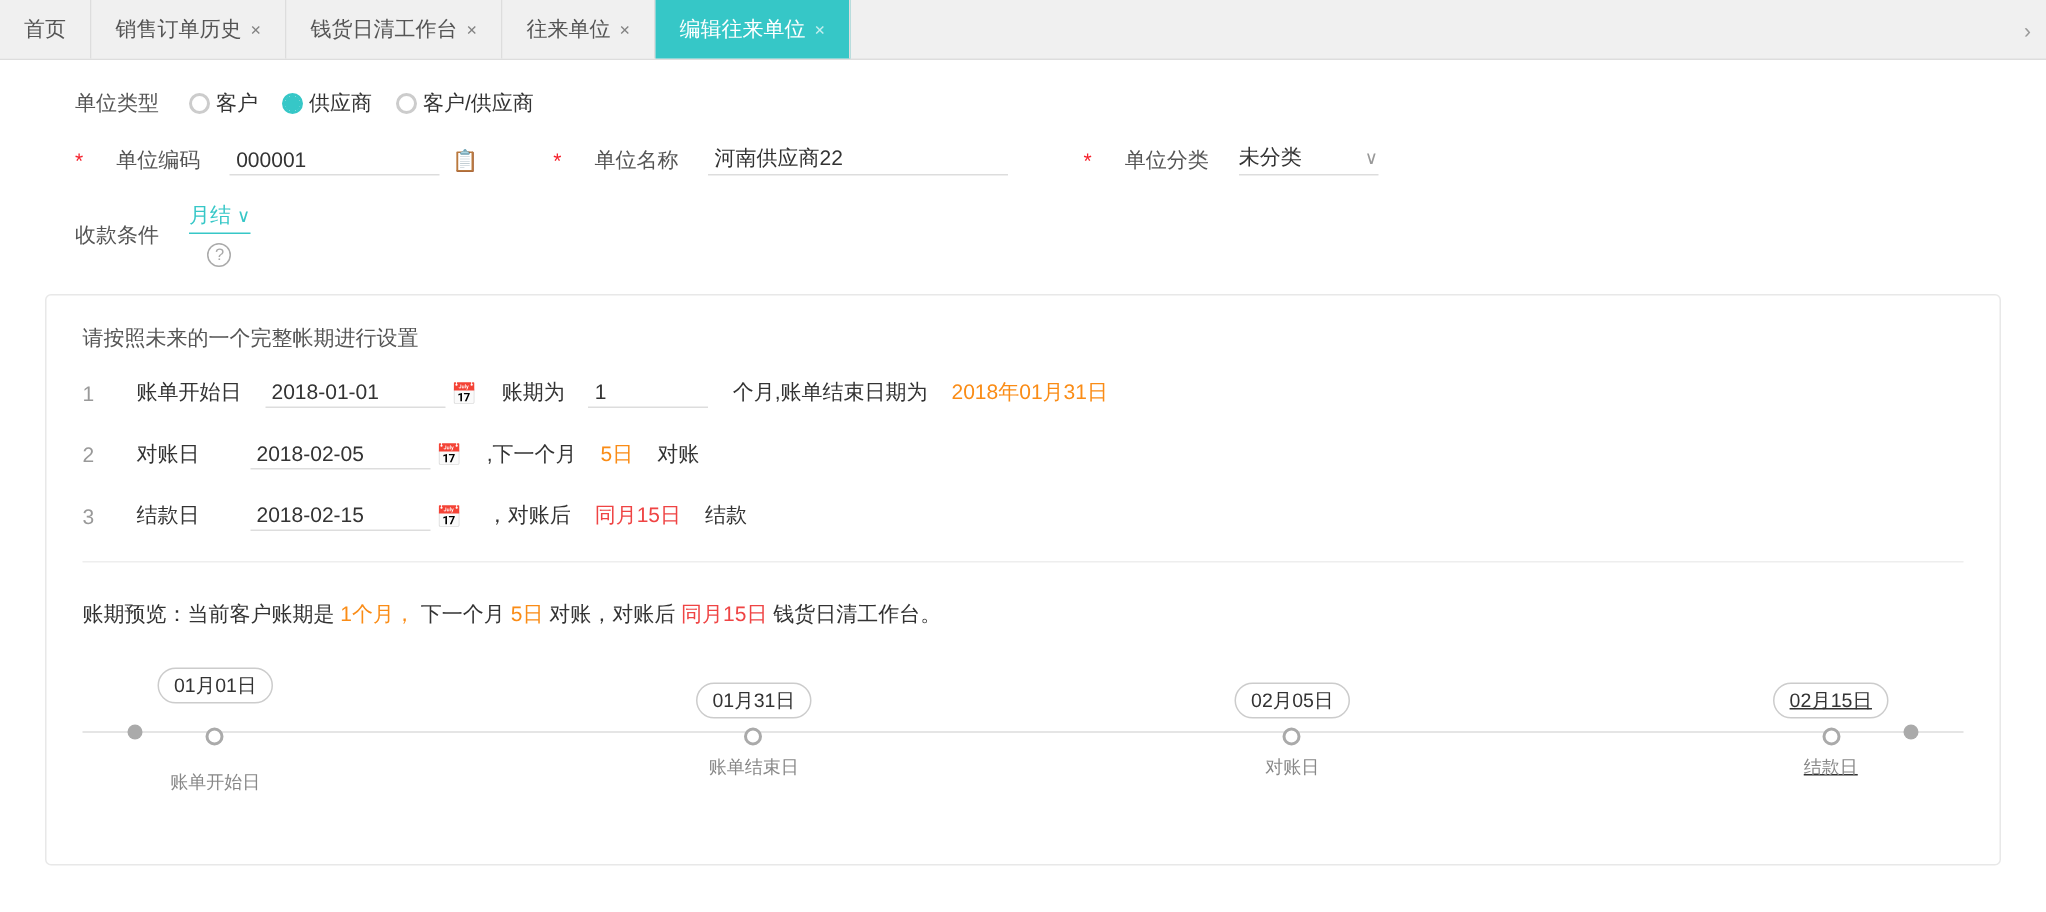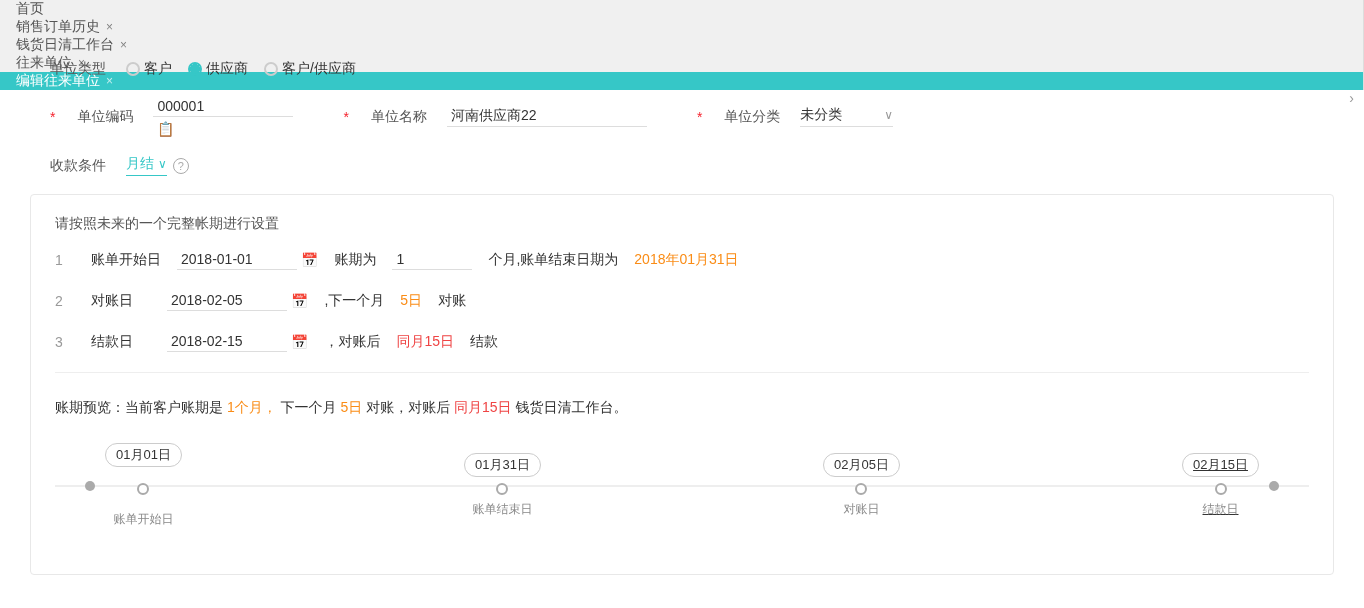--- a/index.html
+++ b/index.html
@@ -5,21 +5,20 @@
     * { box-sizing: border-box; margin: 0; padding: 0; }
     body { font-family: 'Microsoft YaHei', Arial, sans-serif; font-size: 14px; color: #333; background: #f5f5f5; }
 
     
     .tab-bar {
       display: flex;
       align-items: stretch;
       background: #f0f0f0;
       border-bottom: 1px solid #ddd;
       height: 40px;
-      flex-direction: column;
     }
     .tab {
       display: flex;
       align-items: center;
       padding: 0 16px;
       cursor: pointer;
       border-right: 1px solid #ddd;
       font-size: 14px;
       color: #555;
       background: #f0f0f0;
@@ -121,20 +120,21 @@
     }
     .select-arrow {
       color: #999;
       font-size: 12px;
       margin-left: 4px;
     }
     .payment-condition-wrap {
       display: flex;
       align-items: center;
       gap: 6px;
+      flex-direction: column;
     }
     .condition-select {
       display: flex;
       align-items: center;
       border-bottom: 1px solid #36c7c7;
       padding-bottom: 2px;
       cursor: pointer;
     }
     .condition-text {
       color: #36c7c7;
@@ -325,21 +325,21 @@
       <label class="radio-item">
         <span class="radio-circle"></span>
         <span>客户/供应商</span>
       </label>
     </div>
   </div>
 
   <div class="form-row">
     <span class="required-star">*</span>
     <span class="form-label">单位编码</span>
-    <div style="display:flex;align-items:flex-start;gap:4px;flex-direction:column;">
+    <div style="display:flex;align-items:center;gap:4px;">
       <input type="text" class="unit-code-input" value="000001" style="">
       <span class="calendar-icon">📋</span>
     </div>
 
     <span style="margin-left:30px;" class="required-star">*</span>
     <span class="form-label">单位名称</span>
     <input type="text" class="unit-name-input" value="河南供应商22" style="">
 
     <span style="margin-left:30px;" class="required-star">*</span>
     <span class="form-label">单位分类</span>

